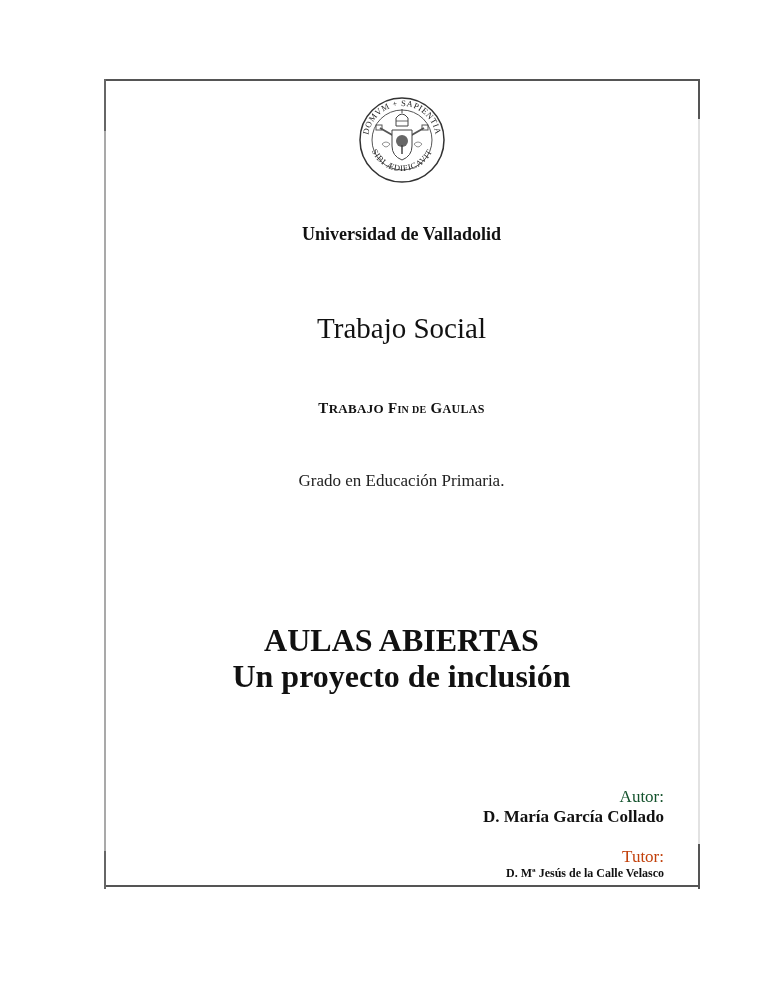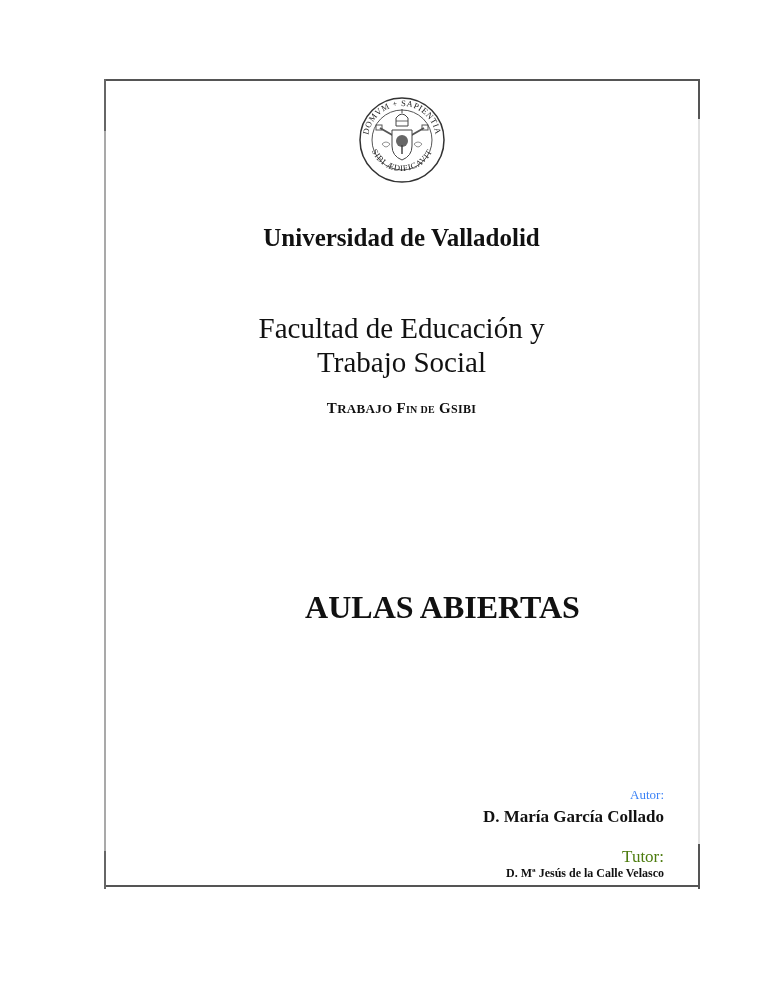--- a/index.html
+++ b/index.html
@@ -15,31 +15,31 @@
   .edge.left-top   { left: 104px; top: 79px;  height: 52px;  background: #666; }
   .edge.left-mid   { left: 104px; top: 131px; height: 720px; background: #a9a9a9; }
   .edge.left-bot   { left: 104px; top: 851px; height: 38px;  background: #666; }
   .edge.right-top  { left: 698px; top: 79px;  height: 40px;  background: #555; }
   .edge.right-mid  { left: 698px; top: 119px; height: 725px; background: #e2e2e2; }
   .edge.right-bot  { left: 698px; top: 844px; height: 45px;  background: #555; }
 
   .seal { position: absolute; left: 358px; top: 96px; width: 88px; height: 88px; }
 
   .center { position: absolute; left: 104px; width: 595px; text-align: center; }
-  .uni { top: 224px; font-size: 25px; font-weight: bold; }
+  .uni { top: 224px; font-size: 18px; font-weight: bold; }
   .fac { top: 311px; font-size: 29px; line-height: 34px; font-weight: normal; }
   .tfg { top: 400px; font-size: 15px; font-weight: bold; letter-spacing: 0.3px; }
   .tfg .sc { font-variant: small-caps; }
   .grado { top: 471px; font-size: 17px; line-height: 20px; color: #222; }
-  .title { top: 589px; font-size: 32px; line-height: 36px; font-weight: bold; padding-left: 41px; }
+  .title { top: 622px; font-size: 32px; line-height: 36px; font-weight: bold; }
 
   .right { position: absolute; right: 104px; text-align: right; }
-  .autor-label { top: 787px; font-size: 13px; color: #3b82f6; }
+  .autor-label { top: 787px; font-size: 17px; color: #14532d; }
   .autor-name  { top: 807px; font-size: 17px; font-weight: bold; text-align: center; }
-  .tutor-label { top: 847px; font-size: 17px; color: #4d7c0f; }
+  .tutor-label { top: 847px; font-size: 17px; color: #c2410c; }
   .tutor-name  { top: 866px; font-size: 12px; font-weight: bold; }
   .line { display: block; }
 </style>
 </head>
 <body>
 
 <div class="frame"></div>
 <div class="edge left-top"></div>
 <div class="edge left-mid"></div>
 <div class="edge left-bot"></div>
@@ -76,33 +76,34 @@
     <line x1="44" y1="49" x2="44" y2="58" stroke="#444" stroke-width="1.5"></line>
 
     <path d="M24 48 Q28 44 32 48 Q28 54 24 48 Z" fill="none" stroke="#777" stroke-width="0.8"></path>
     <path d="M56 48 Q60 44 64 48 Q60 54 56 48 Z" fill="none" stroke="#777" stroke-width="0.8"></path>
   </svg>
 </div>
 
 <div class="center uni">Universidad de Valladolid</div>
 
 <div class="center fac">
-  <span class="line">Facultad de Educación y</span>
   <span class="line">Trabajo Social</span>
 </div>
 
 <div class="center tfg">
   <span>T</span><span class="sc" style="font-size:13px">RABAJO</span>
   <span>F</span><span style="font-size:10px">IN DE</span>
-  <span>G</span><span style="font-size:12px">SIBI</span>
+  <span>G</span><span style="font-size:12px">AULAS</span>
 </div>
 
 <div class="center grado">
+  <span class="line">Grado en Educación Primaria.</span>
 </div>
 
 <div class="center title">
   <span class="line">AULAS ABIERTAS</span>
+  <span class="line">Un proyecto de inclusión</span>
 </div>
 
 <div class="right autor-label">Autor:</div>
 <div class="right autor-name">D. María García Collado</div>
 <div class="right tutor-label">Tutor:</div>
 <div class="right tutor-name">D. Mª Jesús de la Calle Velasco</div>
 
 </body></html>

